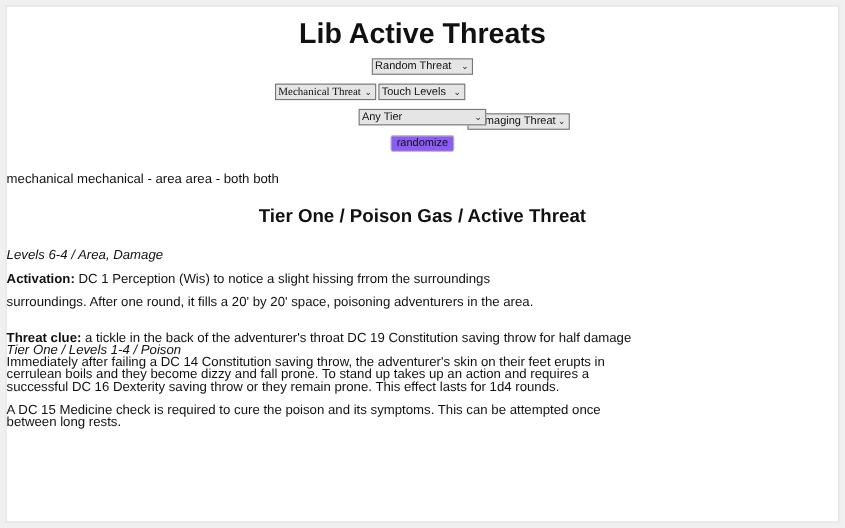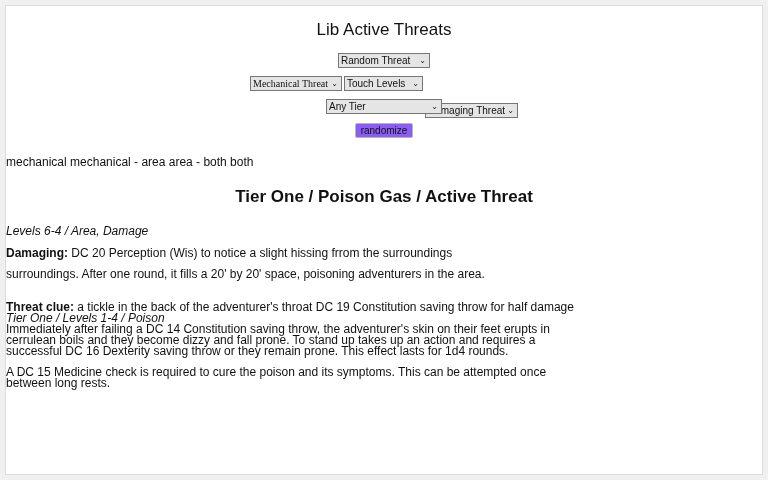--- a/index.html
+++ b/index.html
@@ -16,22 +16,22 @@
       top: 5px;
       width: 756px;
       height: 468px;
       background: #ffffff;
       border: 1px solid #dcdcdc;
       font-family: "Liberation Sans", sans-serif;
       color: #111;
       text-align: center;
     }
     h1 {
-      font-size: 17px;
-      font-weight: normal;
+      font-size: 26px;
+      font-weight: bold;
       margin: 0;
       position: absolute;
       top: 12px;
       left: 0;
       right: 0;
       line-height: 24px;
     }
     .row {
       position: absolute;
       left: 0;
@@ -140,21 +140,21 @@
     <span class="btn">randomize</span>
   </div>
 
   <div class="txt" style="top:151px;">mechanical mechanical - area area - both both</div>
 
   <div class="h3" style="top:184px;">Tier One / Poison Gas / Active Threat</div>
 
   <div class="txt it" style="top:220px;">Levels 6-4 / Area, Damage</div>
 
   <div class="txt" style="top:242px;">
-    <b>Damaging:</b><span> DC 20 Perception (Wis) to notice a slight hissing frrom the surroundings</span>
+    <b>Activation:</b><span> DC 1 Perception (Wis) to notice a slight hissing frrom the surroundings</span>
   </div>
 
   <div class="txt" style="top:263px;">
     <span class="block">surroundings. After one round, it fills a 20' by 20' space, poisoning adventurers in the area.</span>
   </div>
 
   <div class="txt" style="top:296px;">
     <span class="block"><b>Threat clue:</b><span> a tickle in the back of the adventurer's throat DC 19 Constitution saving throw for half damage</span></span>
     <span class="block it">Tier One / Levels 1-4 / Poison</span>
     <span class="block">Immediately after failing a DC 14 Constitution saving throw, the adventurer's skin on their feet erupts in</span>

